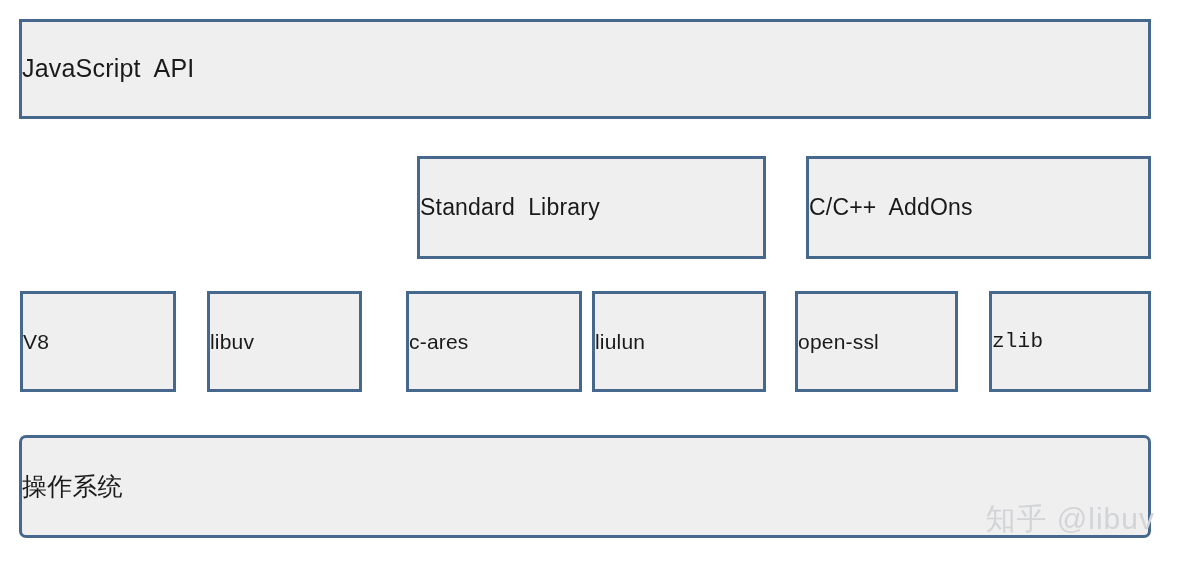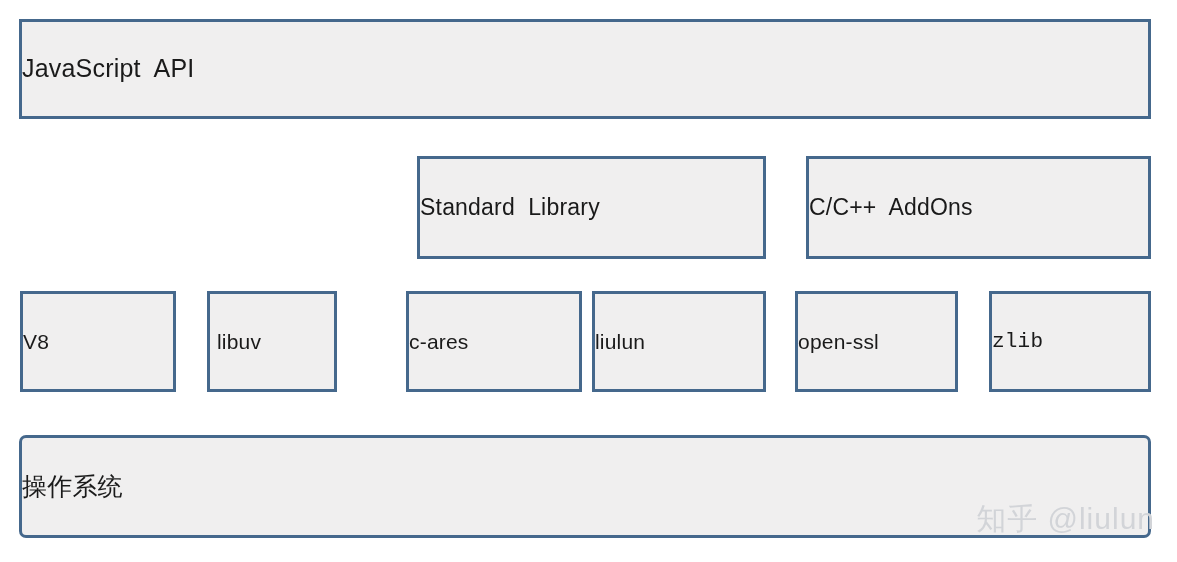--- a/index.html
+++ b/index.html
@@ -36,21 +36,21 @@
     line-height: 1.1;
   }
   
   .layer-api        { left: 19px;  top: 19px;  width: 1132px; height: 100px; font-size: 25px; }
   
   .layer-bindings   { left: 19px;  top: 156px; width: 369px; height: 103px; font-size: 23px; }
   .layer-stdlib     { left: 417px; top: 156px; width: 349px; height: 103px; font-size: 23px; }
   .layer-addons     { left: 806px; top: 156px; width: 345px; height: 103px; font-size: 23px; }
   
   .dep-v8           { left: 20px;  top: 291px; width: 156px; height: 101px; font-size: 21px; }
-  .dep-libuv        { left: 207px; top: 291px; width: 130px; height: 101px; font-size: 21px; padding-left: 7px; }
+  .dep-libuv        { left: 207px; top: 291px; width: 155px; height: 101px; font-size: 21px; }
   .dep-cares        { left: 406px; top: 291px; width: 176px; height: 101px; font-size: 21px; }
   .dep-llhttp       { left: 592px; top: 291px; width: 174px; height: 101px; font-size: 21px; }
   .dep-openssl      { left: 795px; top: 291px; width: 163px; height: 101px; font-size: 21px; }
   .dep-zlib         { left: 989px; top: 291px; width: 162px; height: 101px; font-size: 21px; font-family: Liberation Mono, monospace; }
   
   .layer-os         { left: 19px;  top: 435px; width: 1132px; height: 103px; font-size: 25px; border-radius: 7px; }
   .layer-os .label  { font-family: "DejaVu Serif", "Liberation Serif", serif; }
   
   #watermark {
     position: absolute;
@@ -96,15 +96,15 @@
     <span class="label">open-ssl</span>
   </div>
   <div class="node dep-zlib">
     <span class="label">zlib</span>
   </div>
 
   <div class="node layer-os">
     <span class="label">操作系统</span>
   </div>
 
-  <div id="watermark">知乎 @liulun</div>
+  <div id="watermark">知乎 @libuv</div>
 
 </div>
 
 </body></html>

